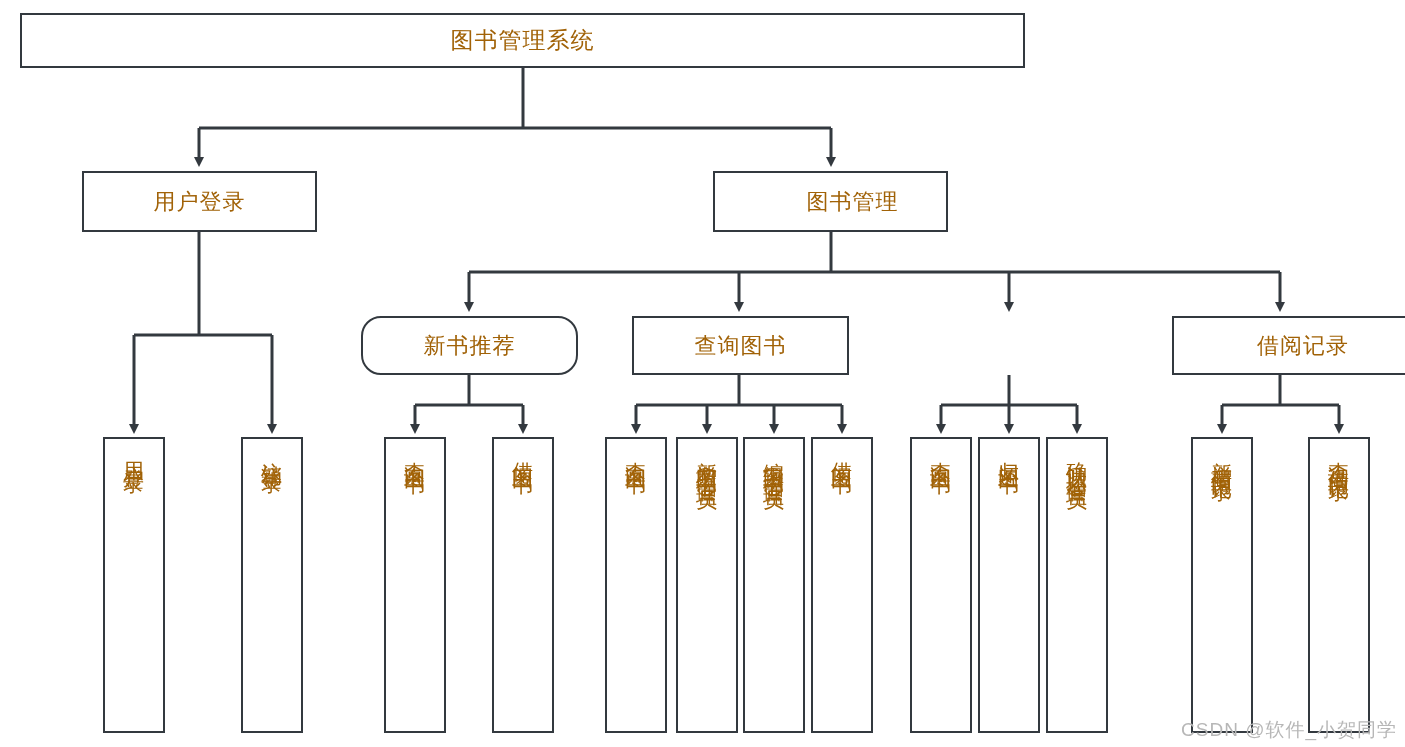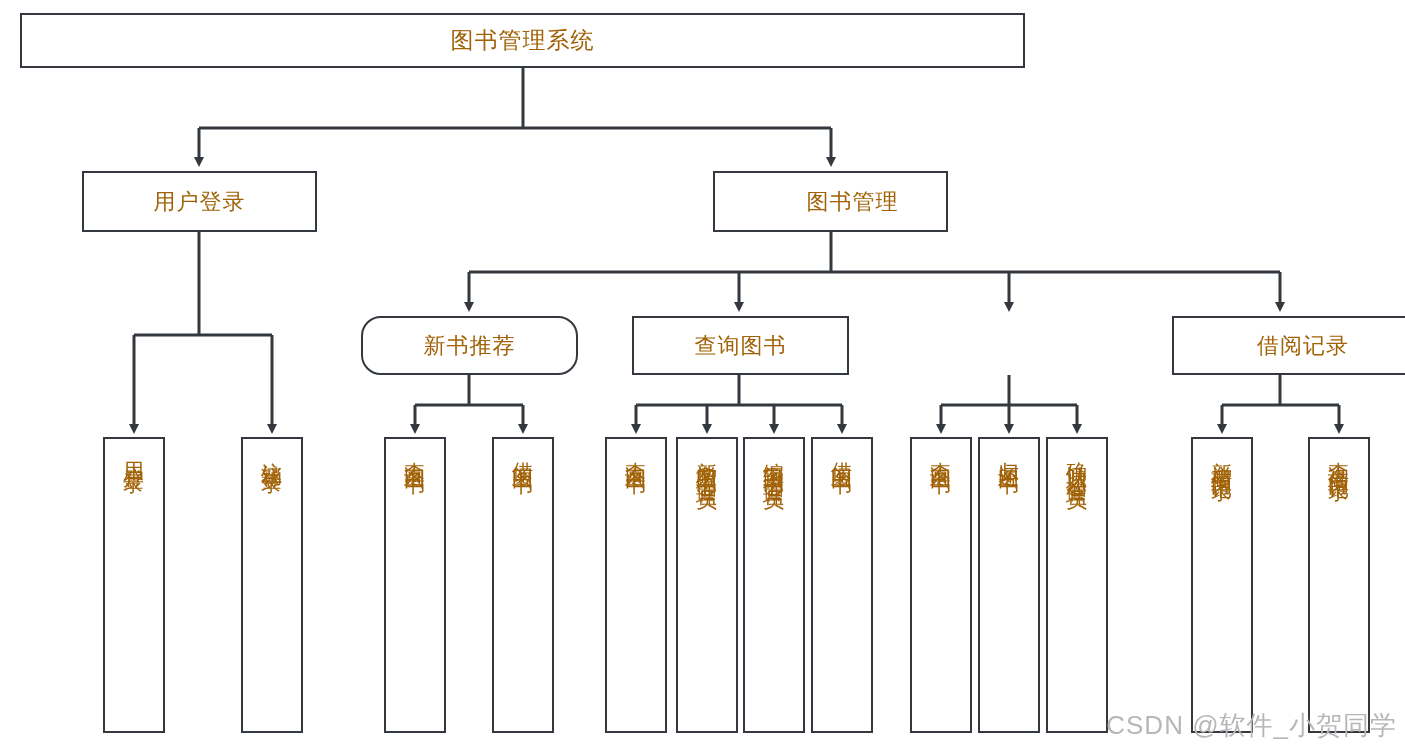--- a/index.html
+++ b/index.html
@@ -55,21 +55,21 @@
     left: 0;
     top: 0;
     width: 1405px;
     height: 747px;
     pointer-events: none;
   }
   .watermark {
     position: absolute;
     right: 8px;
     bottom: 4px;
-    font-size: 26px;
+    font-size: 19px;
     color: #b7b7b7;
     letter-spacing: 1px;
     white-space: nowrap;
   }
 </style>
 </head>
 <body>
 
 <div id="canvas">
 

